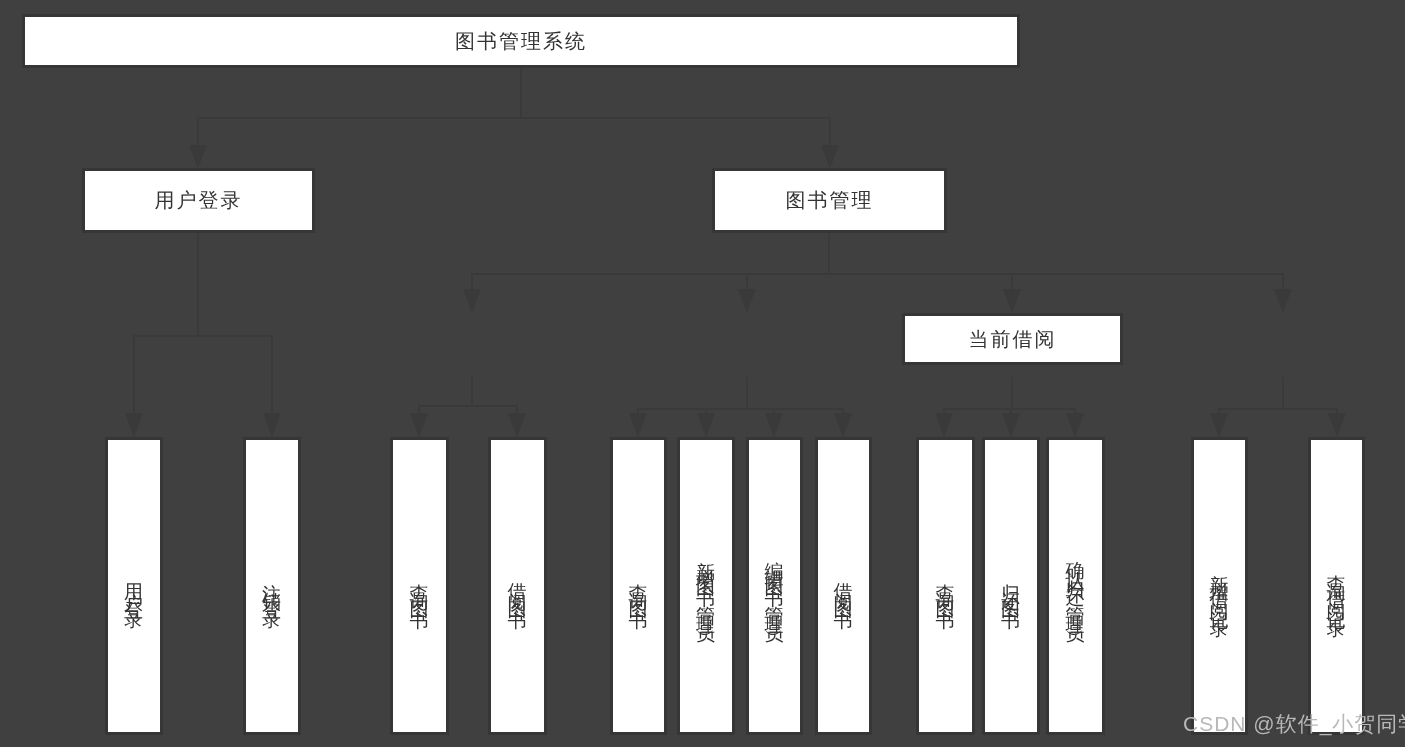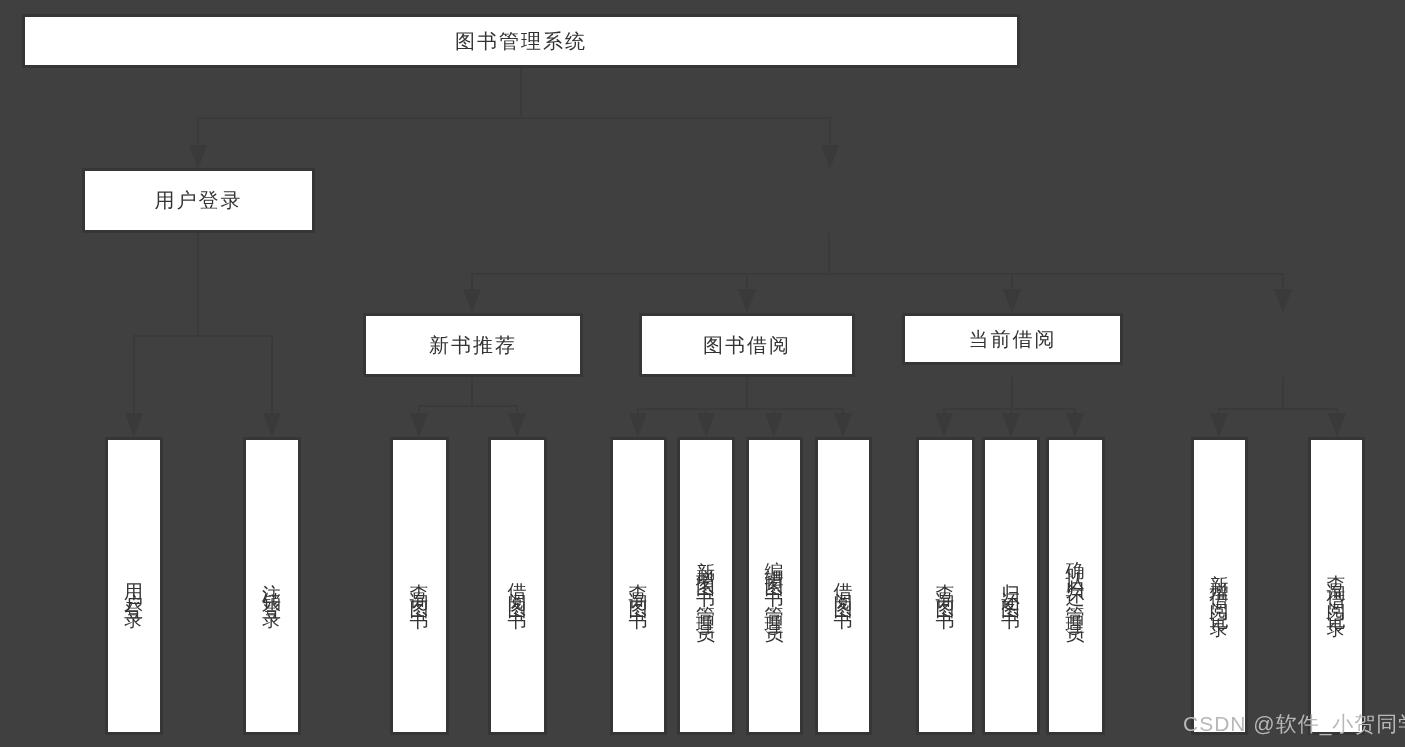--- a/index.html
+++ b/index.html
@@ -77,45 +77,42 @@
   <div class="line" style="left:520px; top:68px; width:2px; height:50px;"></div>
   <div class="line" style="left:197px; top:117px; width:634px; height:2px;"></div>
   <div class="line" style="left:197px; top:117px; width:2px; height:33px;"></div>
   <div class="arrow" style="left:189px; top:145px;"></div>
   <div class="line" style="left:829px; top:117px; width:2px; height:33px;"></div>
   <div class="arrow" style="left:821px; top:145px;"></div>
 
   <div class="box" style="left:82px; top:168px; width:233px; height:65px;">
     <span>用户登录</span>
   </div>
+  <div class="box" style="left:712px; top:168px; width:235px; height:65px;">
+    <span>图书管理</span>
+  </div>
 
   <div class="line" style="left:197px; top:233px; width:2px; height:102px;"></div>
   <div class="line" style="left:133px; top:335px; width:140px; height:2px;"></div>
   <div class="line" style="left:133px; top:335px; width:2px; height:80px;"></div>
   <div class="arrow" style="left:125px; top:413px;"></div>
   <div class="line" style="left:271px; top:335px; width:2px; height:80px;"></div>
   <div class="arrow" style="left:263px; top:413px;"></div>
 
   <div class="line" style="left:828px; top:233px; width:2px; height:40px;"></div>
   <div class="line" style="left:472px; top:273px; width:812px; height:2px;"></div>
   <div class="line" style="left:471px; top:273px; width:2px; height:18px;"></div>
   <div class="arrow" style="left:463px; top:289px;"></div>
   <div class="line" style="left:746px; top:273px; width:2px; height:18px;"></div>
   <div class="arrow" style="left:738px; top:289px;"></div>
   <div class="line" style="left:1011px; top:273px; width:2px; height:18px;"></div>
   <div class="arrow" style="left:1003px; top:289px;"></div>
   <div class="line" style="left:1282px; top:273px; width:2px; height:18px;"></div>
   <div class="arrow" style="left:1274px; top:289px;"></div>
 
-  <div class="box" style="left:363px; top:313px; width:220px; height:64px;">
-    <span>新书推荐</span>
-  </div>
-  <div class="box" style="left:639px; top:313px; width:216px; height:64px;">
-    <span>图书借阅</span>
-  </div>
   <div class="box" style="left:902px; top:313px; width:221px; height:52px;align-items:center;">
     <span>当前借阅</span>
   </div>
 
   <div class="line" style="left:471px; top:377px; width:2px; height:28px;"></div>
   <div class="line" style="left:419px; top:405px; width:99px; height:2px;"></div>
   <div class="line" style="left:418px; top:405px; width:2px; height:12px;"></div>
   <div class="arrow" style="left:410px; top:413px;"></div>
   <div class="line" style="left:516px; top:405px; width:2px; height:12px;"></div>
   <div class="arrow" style="left:508px; top:413px;"></div>

